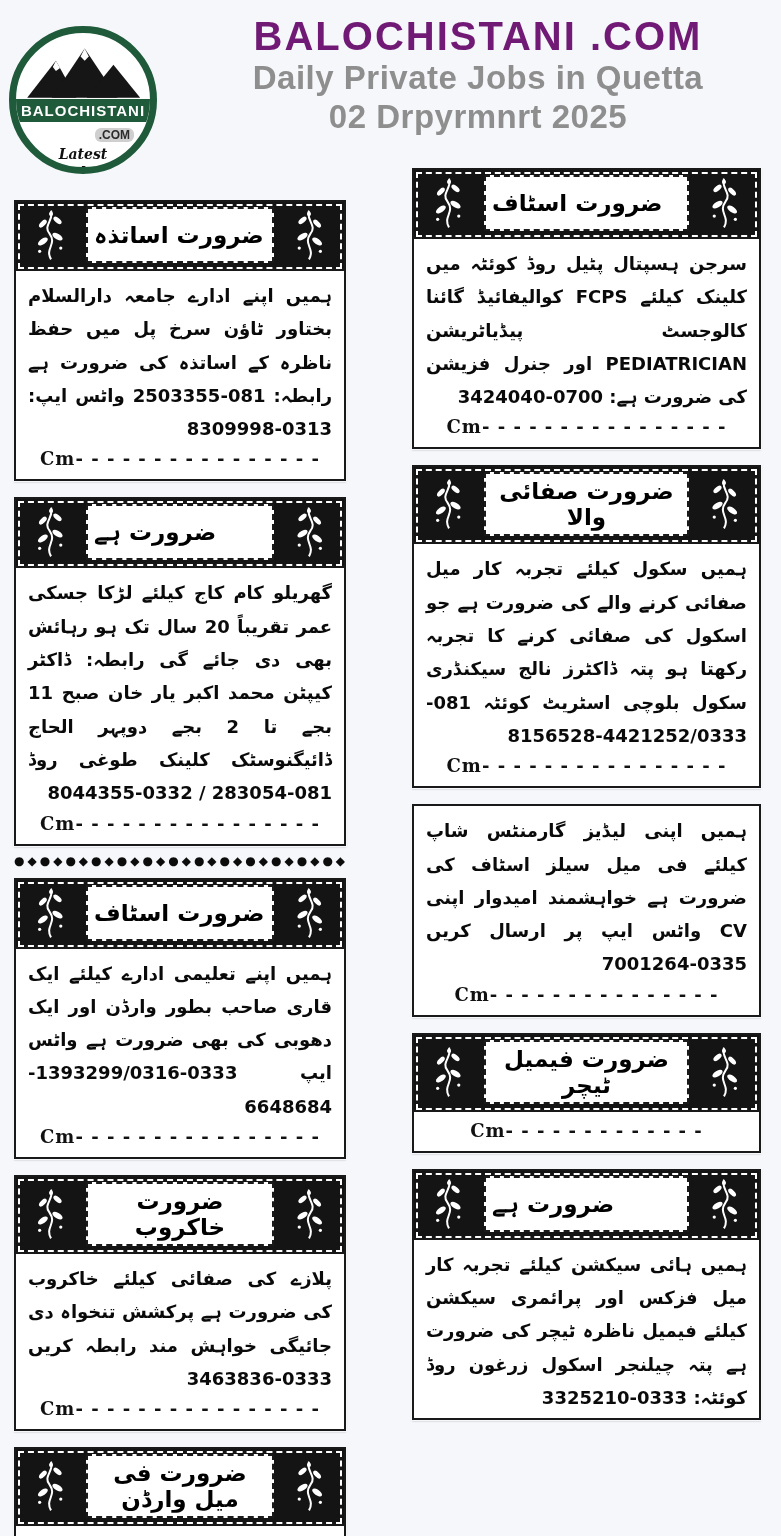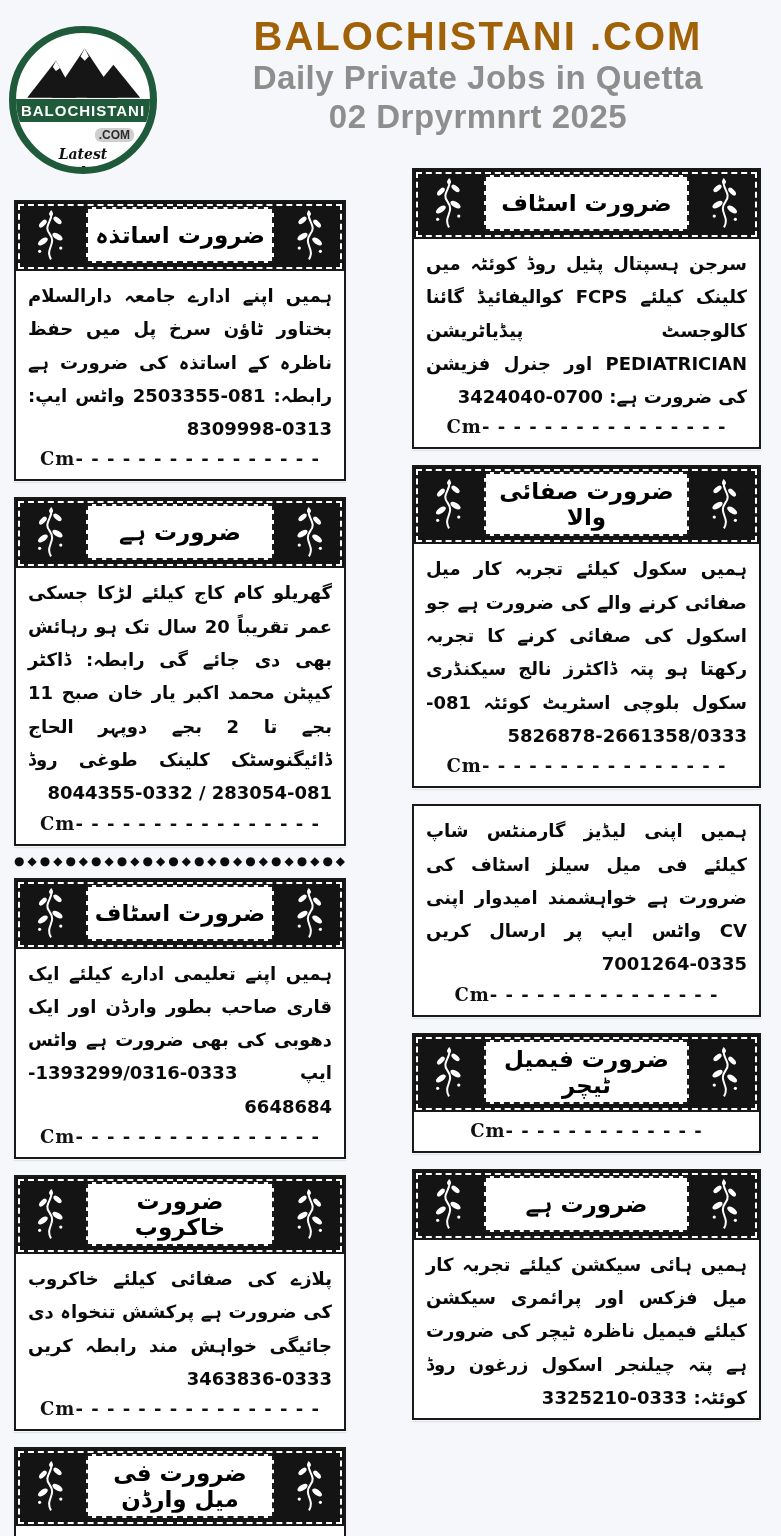--- a/index.html
+++ b/index.html
@@ -63,21 +63,21 @@
     display:flex; align-items:stretch; gap:5px;
     background:#141414; padding:5px;
     border-bottom:3px solid #191919;
     outline:2px dashed #fff; outline-offset:-4px;
   }
   .orn-box { width:60px; display:flex; align-items:center; justify-content:center; }
   .orn-box svg { width:36px; height:52px; }
   .orn-right svg { transform: scaleX(-1); }
   .title-box {
     flex:1; background:#fff; border:2px dashed #1a1a1a;
-    display:flex; align-items:center; justify-content:center;
+    display:flex; align-items:center; 
     min-height:56px; padding:4px 6px;
   }
   .ad-title { font-size:23px; font-weight:bold; direction:rtl; text-align:center; color:#000; }
   .ad-content { padding:5px 4px 4px; }
   .urdu {
     direction:rtl; text-align:justify;
     font-size:18px; font-weight:bold; line-height:1.85;
     color:#0a0a0a; margin:3px 8px 0;
   }
   .cm {
@@ -108,21 +108,21 @@
         <polygon points="31,22 34,16 38,23 34,26" fill="#fff"></polygon>
       </svg>
       <div class="band-name" style="background: rgb(31, 90, 58);">BALOCHISTANI</div>
       <div class="band-com"><span>.COM</span></div>
       <div class="tagline">
         <span>Latest Balochistan</span><br>
         
       </div>
     </div>
     <div class="masthead-text">
-      <div class="site-title" style="color: #a16207;">BALOCHISTANI .COM</div>
+      <div class="site-title" style="color: #701a75;">BALOCHISTANI .COM</div>
       <div class="site-sub" style="color: rgb(142, 142, 142);">Daily Private Jobs in Quetta</div>
       <div class="site-sub" style="color: rgb(142, 142, 142);">02 Drpyrmnrt 2025</div>
     </div>
   </header>
 
   <main class="columns">
     <section class="col col-left" id="col-left">
         <article class="ad">
     <div class="ad-header">
       <span class="orn-box orn-left">
@@ -387,21 +387,21 @@
             <ellipse cx="12" cy="18" rx="6" ry="3" transform="rotate(-45 12 18)"></ellipse>
             <ellipse cx="30" cy="14" rx="6" ry="3" transform="rotate(40 30 14)"></ellipse>
             <circle cx="22" cy="6" r="2.5"></circle>
                   <circle cx="8" cy="52" r="2"></circle>
                   <circle cx="34" cy="48" r="2"></circle>
           </g>
         </svg>
       </span>
     </div>
     <div class="ad-content">
-            <p class="urdu" dir="rtl">ہمیں سکول کیلئے تجربہ کار میل صفائی کرنے والے کی ضرورت ہے جو اسکول کی صفائی کرنے کا تجربہ رکھتا ہو پتہ ڈاکٹرز نالج سیکنڈری سکول بلوچی اسٹریٹ کوئٹہ 081-2661358/0333-5826878</p>
+            <p class="urdu" dir="rtl">ہمیں سکول کیلئے تجربہ کار میل صفائی کرنے والے کی ضرورت ہے جو اسکول کی صفائی کرنے کا تجربہ رکھتا ہو پتہ ڈاکٹرز نالج سیکنڈری سکول بلوچی اسٹریٹ کوئٹہ 081-4421252/0333-8156528</p>
             <p class="cm">Cm- - - - - - - - - - - - - - - -</p>
           </div>
   </article>
         <article class="ad">
 
     <div class="ad-content">
             <p class="urdu" dir="rtl">ہمیں اپنی لیڈیز گارمنٹس شاپ کیلئے فی میل سیلز اسٹاف کی ضرورت ہے خواہشمند امیدوار اپنی CV واٹس ایپ پر ارسال کریں 0335-7001264</p>
             <p class="cm">Cm- - - - - - - - - - - - - - -</p>
           </div>
   </article>

